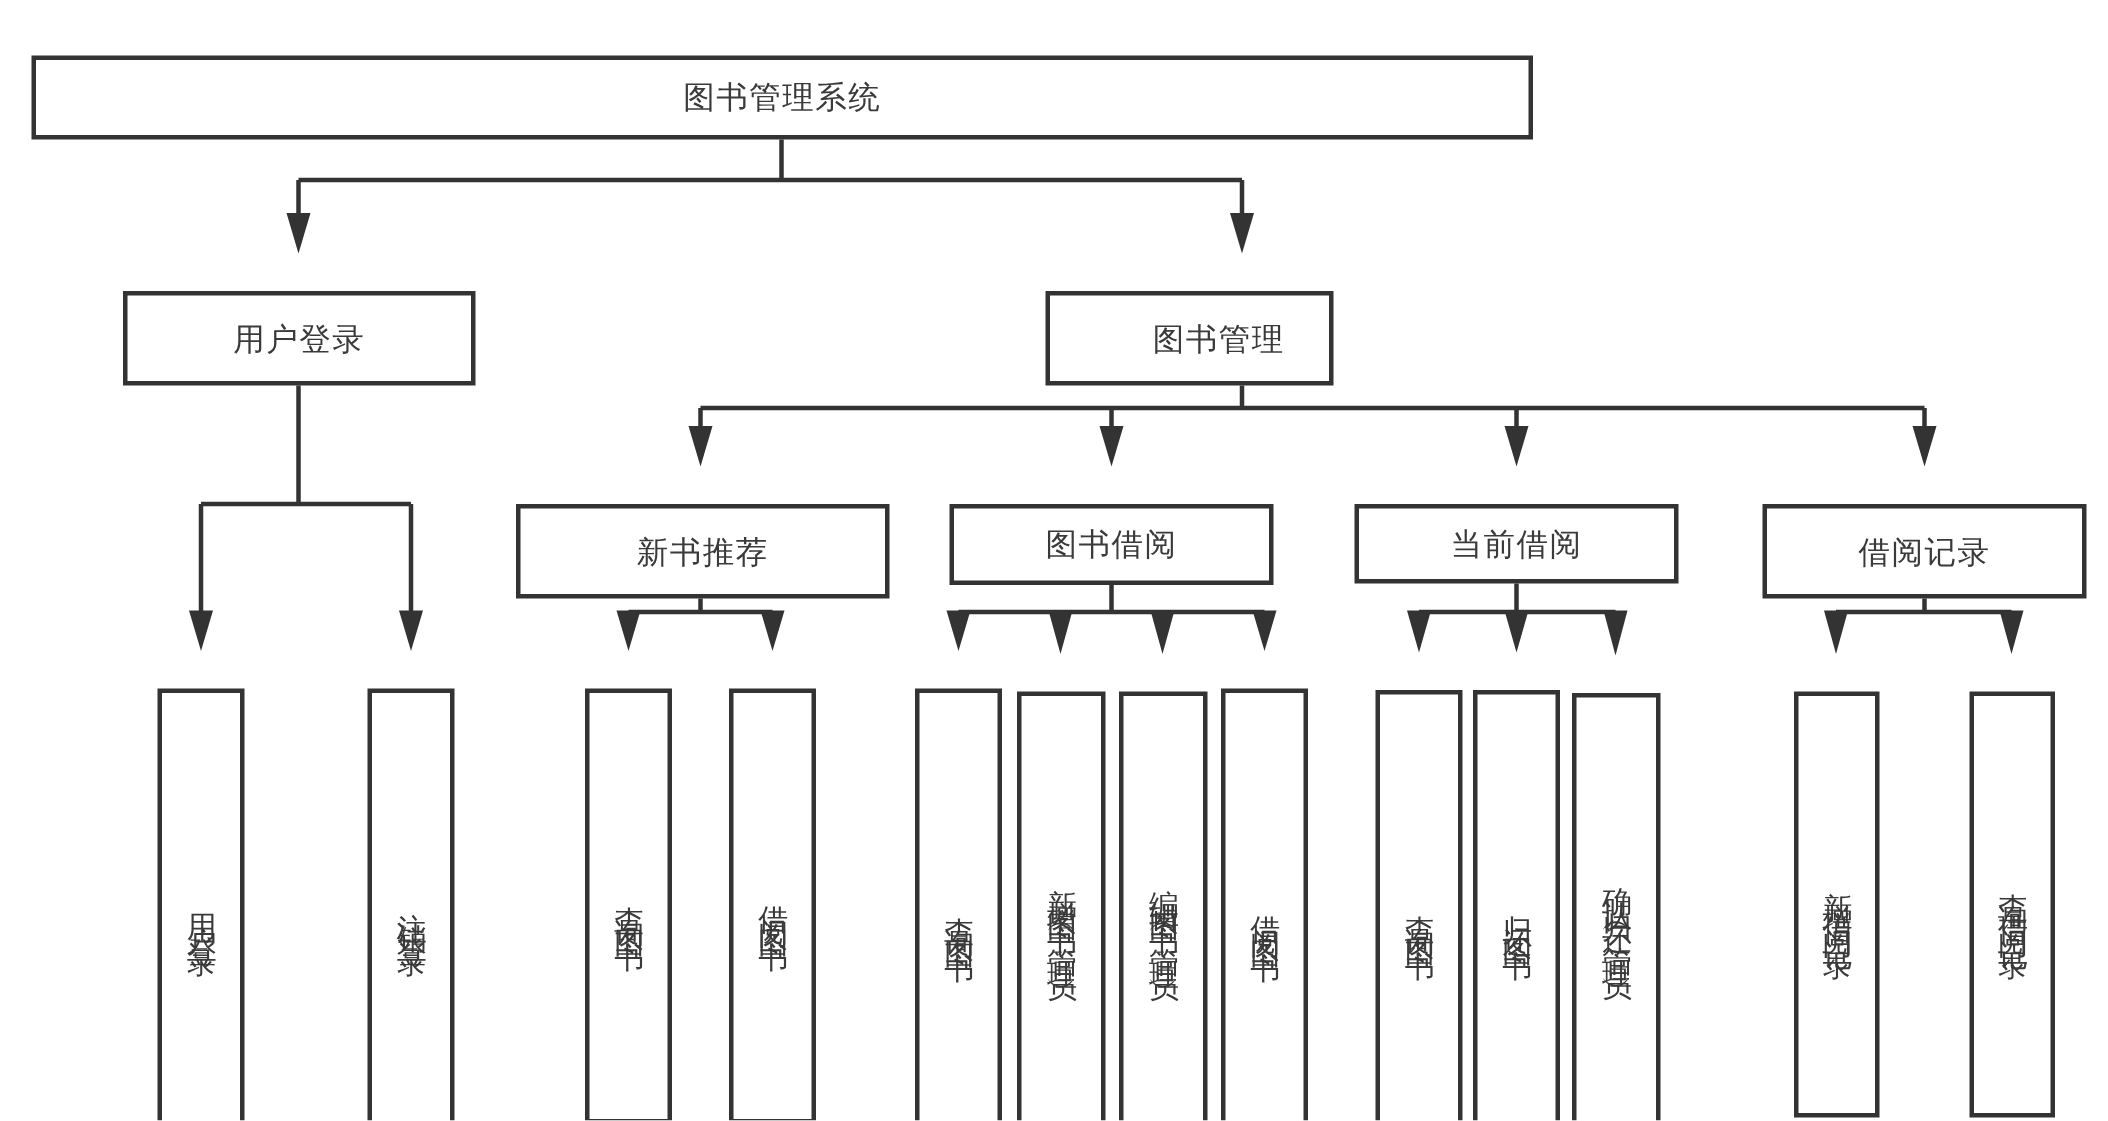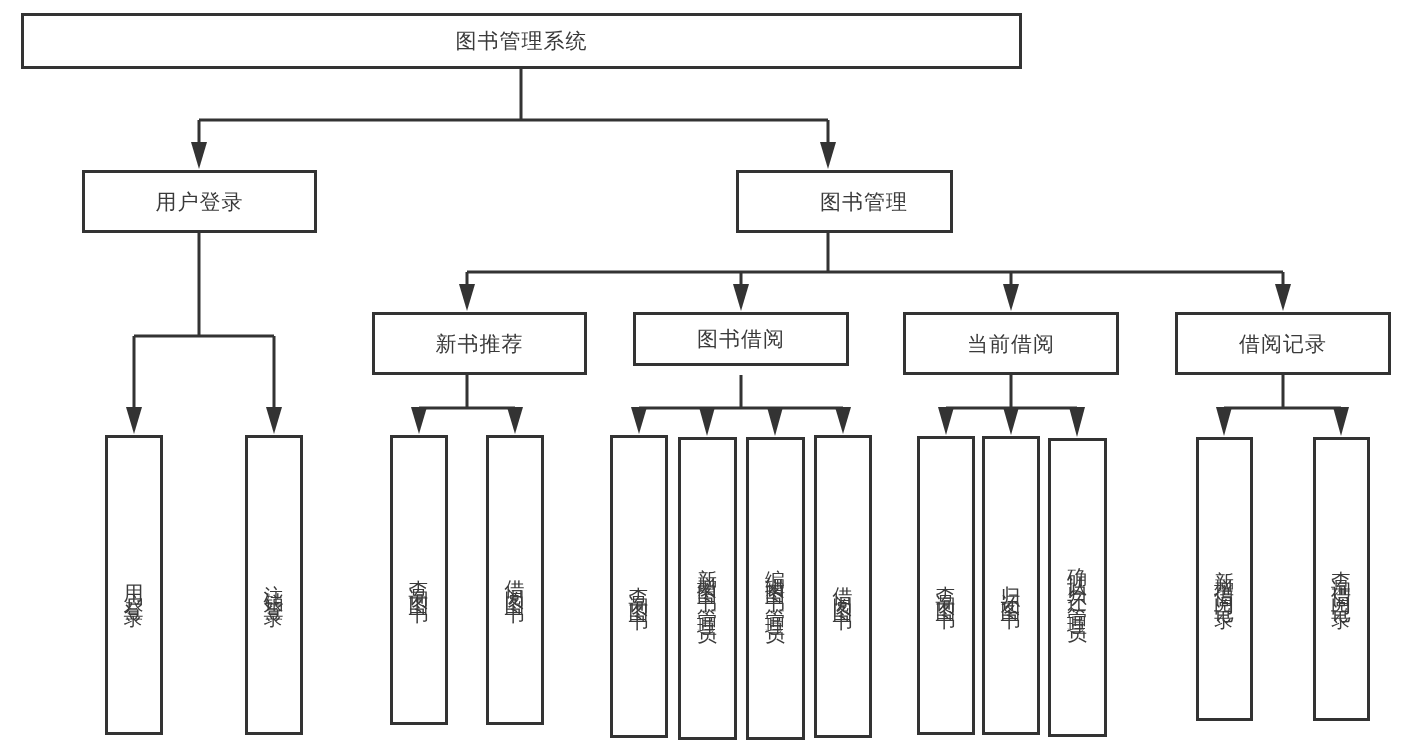--- a/index.html
+++ b/index.html
@@ -16,20 +16,21 @@
   .node{
     position:absolute;
     box-sizing:border-box;
     border:3px solid #333333;
     background:#ffffff;
     color:#3a3a3a;
     display:flex;
     align-items:center;
     justify-content:center;
     z-index:1;
+    margin-top:24px;
   }
   .node-h{font-size:21px;letter-spacing:1px;}
   .node-leaf{
     writing-mode:vertical-rl;
     text-orientation:mixed;
     font-size:20px;
     letter-spacing:8px;
     line-height:1.1;
   }
   .watermark{
@@ -80,25 +81,25 @@
     <polygon points="1069,407 1085,407 1077,437"></polygon>
 
     <path d="M1283 375 V408 M1224 408 H1341"></path>
     <polygon points="1216,407 1232,407 1224,436"></polygon>
     <polygon points="1333,407 1349,407 1341,436"></polygon>
   </svg>
 
   <div class="node node-h" style="left:21px;top:13px;width:1001px;height:56px;">图书管理系统</div>
 
   <div class="node node-h" style="left:82px;top:170px;width:235px;height:63px;">用户登录</div>
-  <div class="node node-h" style="left:736px;top:170px;width:217px;height:63px;padding-left:39px;">图书管理</div>
+  <div class="node node-h" style="left:697px;top:170px;width:192px;height:63px;padding-left:39px;">图书管理</div>
 
-  <div class="node node-h" style="left:372px;top:312px;width:215px;height:63px;">新书推荐</div>
+  <div class="node node-h" style="left:344px;top:312px;width:249px;height:63px;">新书推荐</div>
   <div class="node node-h" style="left:633px;top:312px;width:216px;height:54px;">图书借阅</div>
-  <div class="node node-h" style="left:903px;top:312px;width:216px;height:63px;">当前借阅</div>
+  <div class="node node-h" style="left:903px;top:312px;width:216px;height:53px;">当前借阅</div>
   <div class="node node-h" style="left:1175px;top:312px;width:216px;height:63px;">借阅记录</div>
 
   <div class="node node-leaf" style="left:105px;top:435px;width:58px;height:300px;">用户登录</div>
   <div class="node node-leaf" style="left:245px;top:435px;width:58px;height:300px;">注销登录</div>
 
   <div class="node node-leaf" style="left:390px;top:435px;width:58px;height:290px;">查询图书</div>
   <div class="node node-leaf" style="left:486px;top:435px;width:58px;height:290px;">借阅图书</div>
 
   <div class="node node-leaf" style="left:610px;top:435px;width:58px;height:303px;">查询图书</div>
   <div class="node node-leaf" style="left:678px;top:437px;width:59px;height:303px;">新增图书（管理员）</div>

